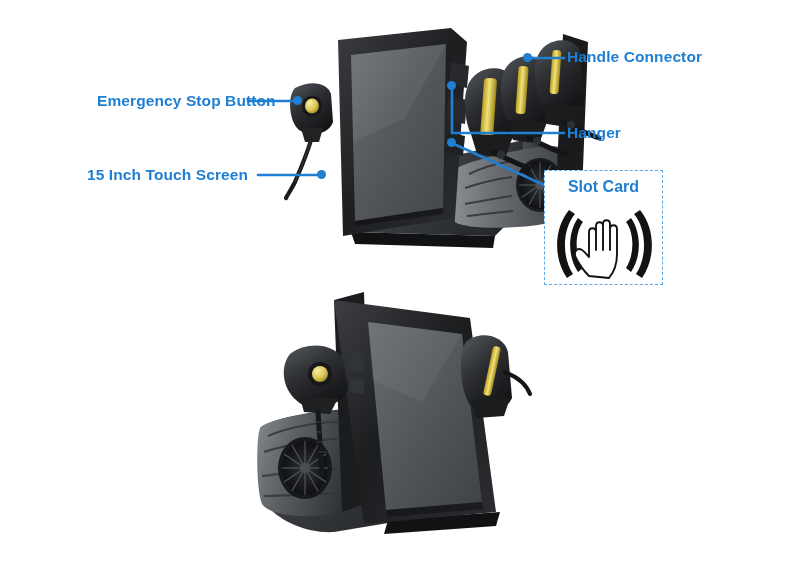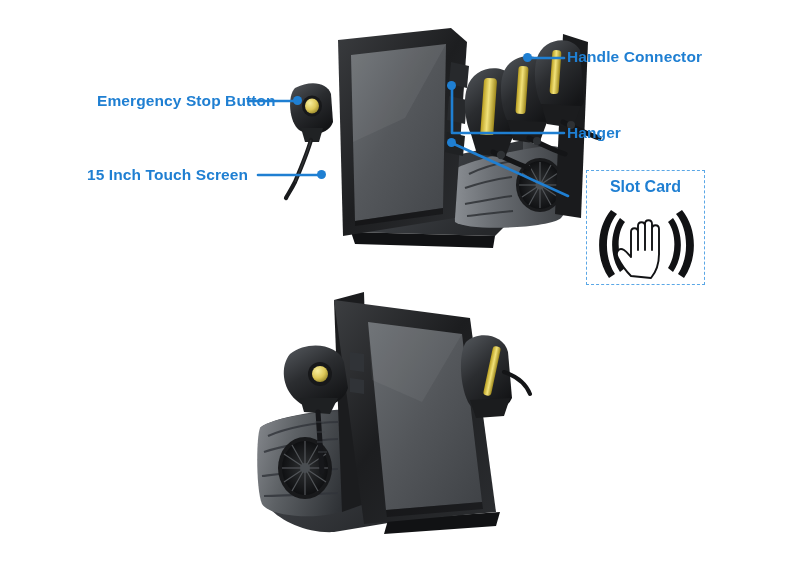--- a/index.html
+++ b/index.html
@@ -335,21 +335,21 @@
   <div class="dot" style="left:447px;top:138px;"></div>
 
   <div class="label" style="left:76px;top:93px;margin-left:21px;">Emergency Stop Button</div>
 
   <div class="label" style="left:87px;top:167px;">15 Inch Touch Screen</div>
 
   <div class="label" style="left:567px;top:49px;">Handle Connector</div>
 
   <div class="label" style="left:567px;top:125px;">Hanger</div>
 
-  <div class="slotbox" style="left:586px;top:170px;width:119px;height:115px;padding-left:38px;">
+  <div class="slotbox" style="left:544px;top:170px;width:119px;height:115px;padding-left:38px;">
     <div class="cap">Slot Card</div>
     <div class="handwrap">
       <svg width="119" height="88" viewBox="0 0 119 88">
 
         <g fill="#111214">
           <path d="M 30 16 C 18 30 16 58 28 76 L 22 80 C 8 60 9 30 24 12 Z"></path>
           <path d="M 38 24 C 30 34 29 56 38 70 L 33 74 C 22 58 23 34 33 20 Z"></path>
         </g>
 
         <g fill="#111214">

